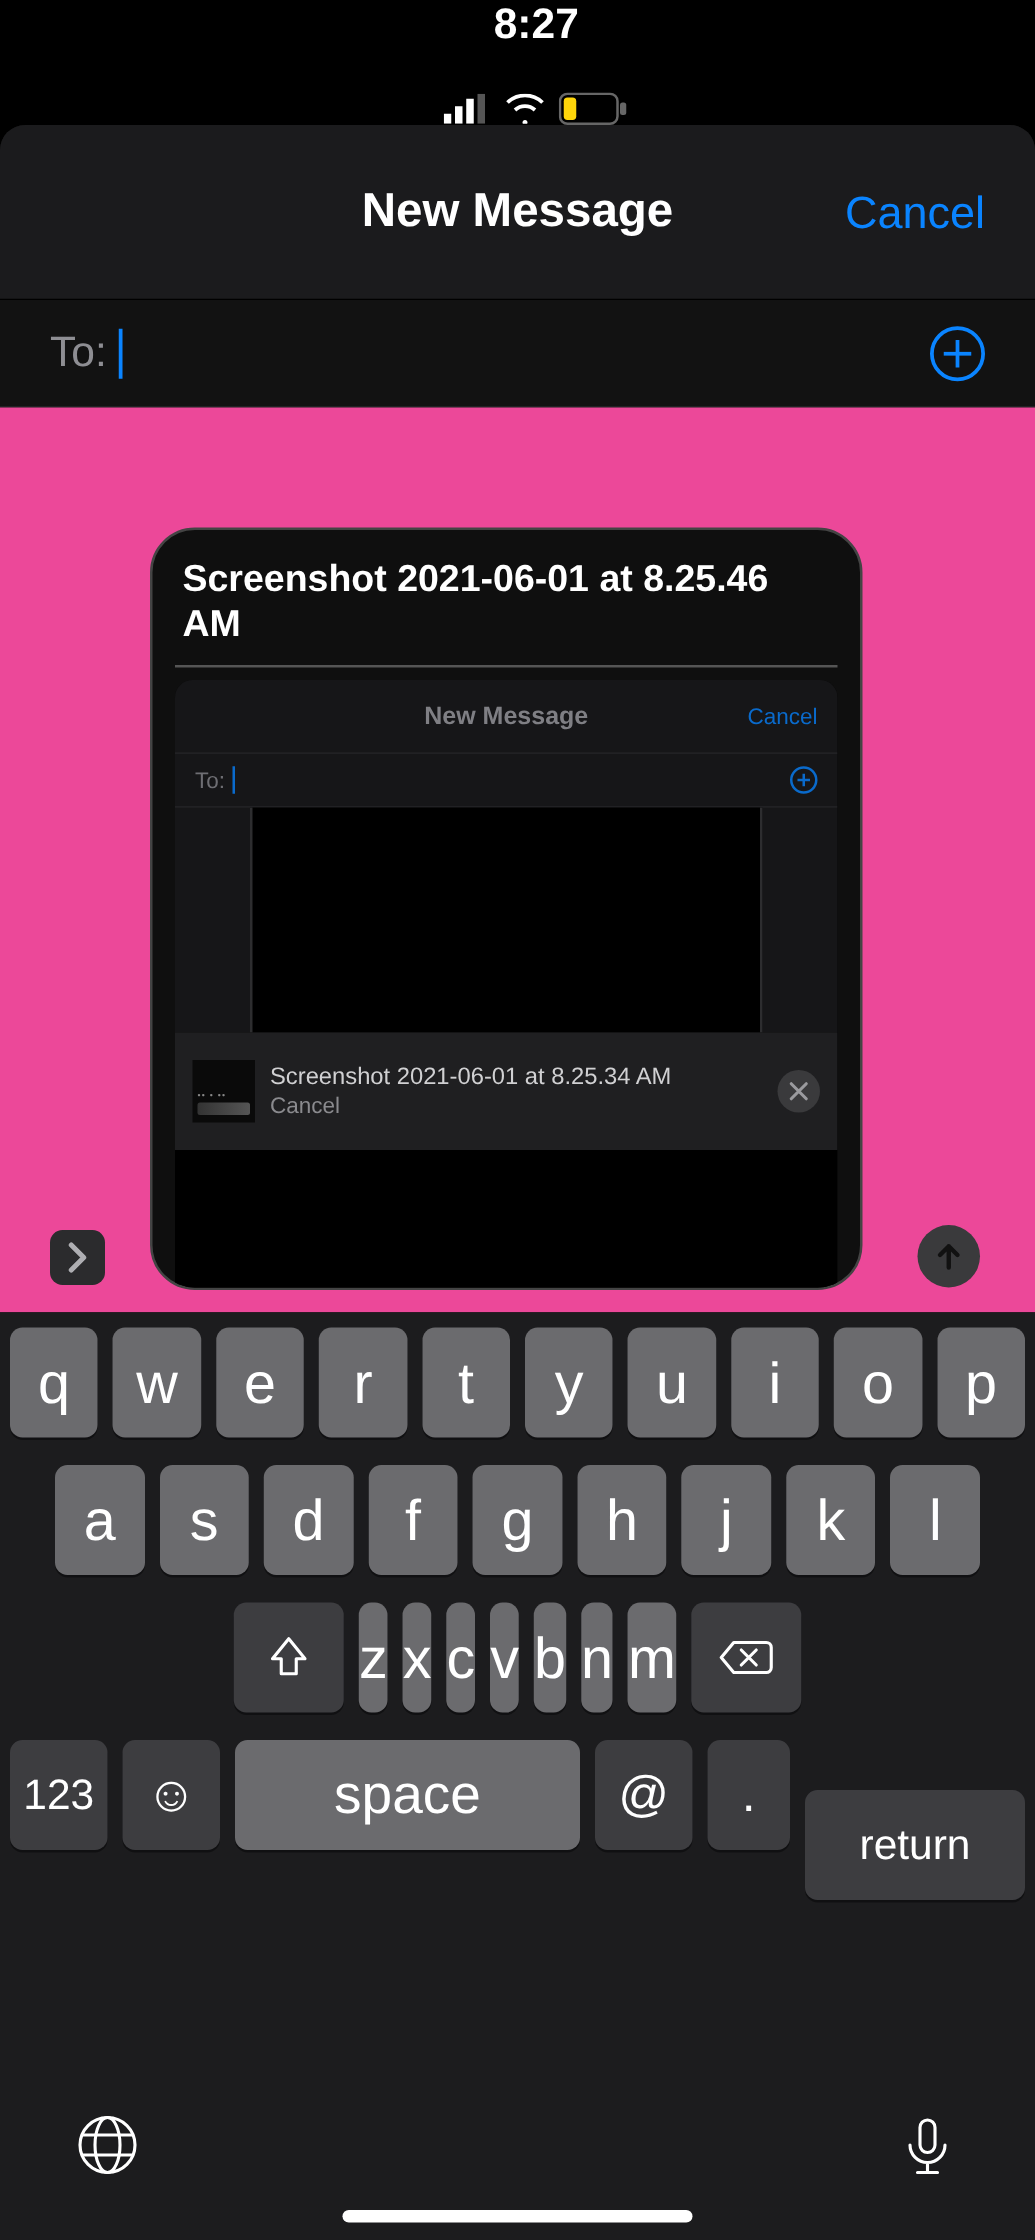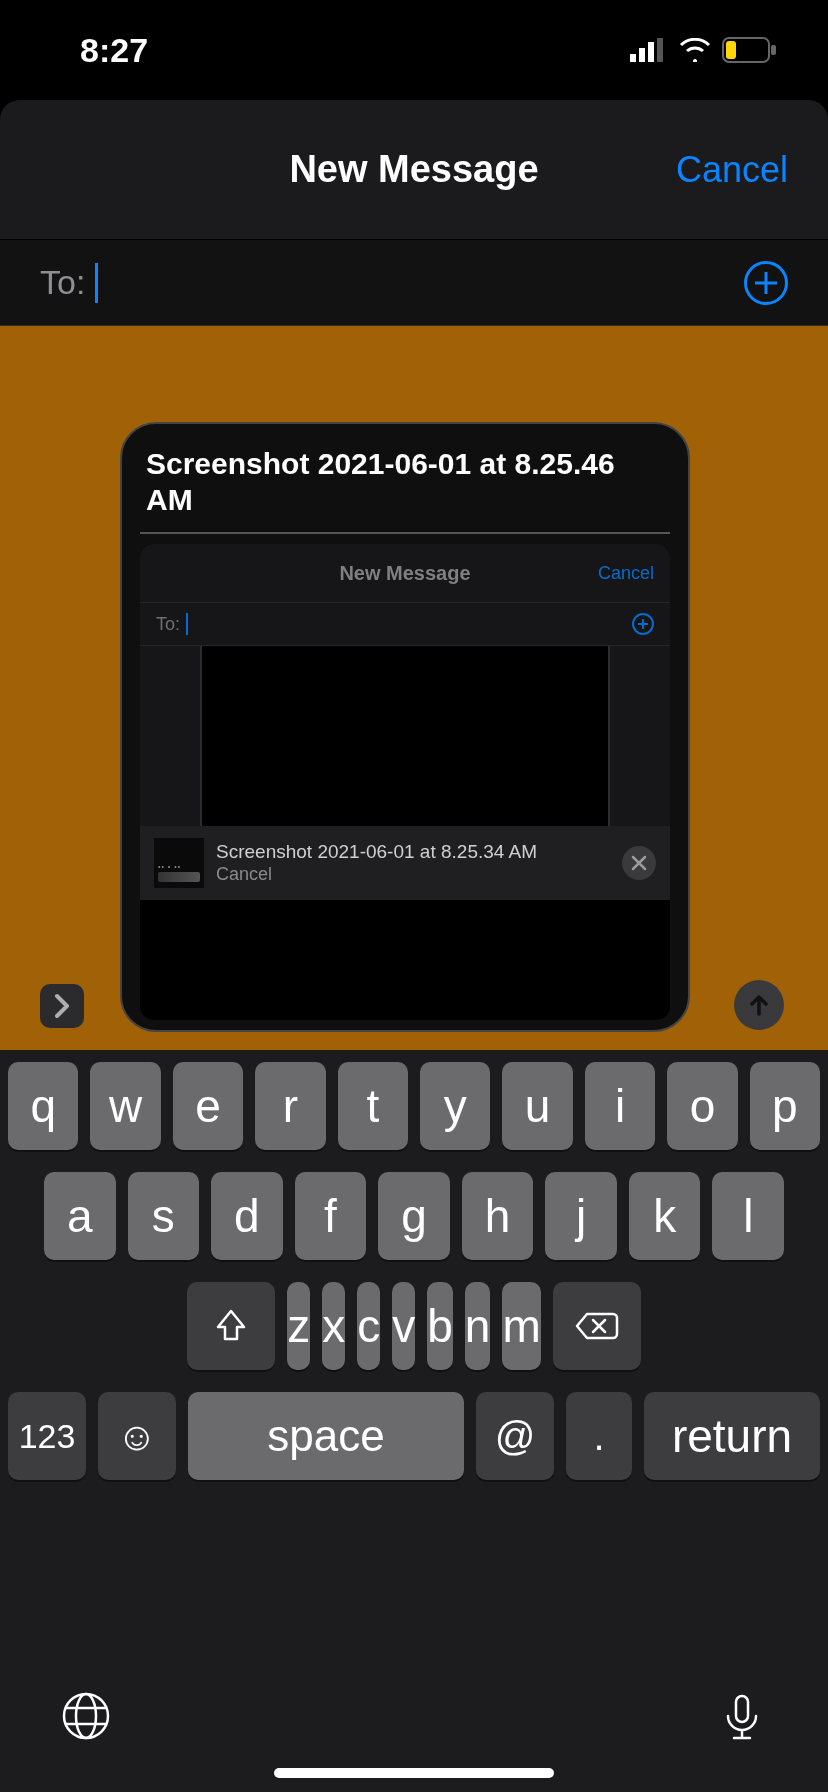--- a/index.html
+++ b/index.html
@@ -1,59 +1,59 @@
 <!DOCTYPE html>
 <html><head>
 <meta charset="utf-8">
 <style>
   * { margin: 0; padding: 0; box-sizing: border-box; font-family: -apple-system, "Helvetica Neue", Helvetica, Arial, sans-serif; }
   html, body { width: 828px; height: 1792px; background: #000; color: #fff; overflow: hidden; }
   .screen { width: 828px; height: 1792px; position: relative; background: #000; }
 
   
-  .status-bar { position: absolute; top: 0; left: 0; right: 0; height: 100px; display: flex; align-items: center; justify-content: space-between; padding: 0 50px 0 80px; }
+  .status-bar { position: absolute; top: 0; left: 0; right: 0; height: 100px; display: flex; align-items: center; justify-content: space-between; padding: 0 50px 0 80px; flex-direction: column; }
   .status-time { font-size: 34px; font-weight: 600; }
   .status-icons { display: flex; align-items: center; gap: 10px; }
 
   
   .sheet { position: absolute; top: 100px; left: 0; right: 0; bottom: 742px; background: #121212; border-top-left-radius: 20px; border-top-right-radius: 20px; overflow: hidden; }
   .sheet-header { height: 140px; background: #1b1b1d; display: flex; align-items: center; justify-content: center; position: relative; border-bottom: 1px solid #000; }
   .sheet-title { font-size: 38px; font-weight: 600; color: #fff; }
   .sheet-cancel { position: absolute; right: 40px; font-size: 36px; color: #0a84ff; font-weight: 400; }
 
   .to-row { height: 86px; display: flex; align-items: center; padding: 0 40px; border-bottom: 1px solid #2a2a2c; background: #121212; }
   .to-label { font-size: 34px; color: #8e8e93; margin-right: 10px; }
   .to-cursor { width: 3px; height: 40px; background: #0a84ff; }
   .to-add { margin-left: auto; width: 44px; height: 44px; border: 3px solid #0a84ff; border-radius: 50%; position: relative; }
   .to-add::before, .to-add::after { content: ""; position: absolute; background: #0a84ff; }
   .to-add::before { left: 50%; top: 8px; bottom: 8px; width: 3px; transform: translateX(-50%); }
   .to-add::after { top: 50%; left: 8px; right: 8px; height: 3px; transform: translateY(-50%); }
 
-  .compose-area { position: absolute; top: 226px; left: 0; right: 0; bottom: 0; background: #a16207; }
+  .compose-area { position: absolute; top: 226px; left: 0; right: 0; bottom: 0; background: #ec4899; }
 
   
   .attachment-bubble { position: absolute; left: 120px; top: 96px; width: 570px; height: 610px; border: 2px solid #444; border-radius: 36px; background: #0f0f0f; overflow: hidden; }
   .att-title { padding: 22px 24px 14px 24px; font-size: 30px; font-weight: 700; color: #fff; line-height: 1.2; }
   .att-divider { height: 2px; background: #555; margin: 0 18px; }
   .att-preview { margin: 10px 18px 0 18px; background: #0a0a0a; border-radius: 14px; overflow: hidden; }
   .inner-sheet { background: #161618; }
   .inner-header { height: 58px; display: flex; align-items: center; justify-content: center; position: relative; }
   .inner-title { font-size: 20px; color: #7f7f84; font-weight: 600; }
   .inner-cancel { position: absolute; right: 16px; font-size: 18px; color: #0a6acb; }
   .inner-to-row { height: 44px; display: flex; align-items: center; padding: 0 16px; border-top: 1px solid #262628; border-bottom: 1px solid #262628; }
   .inner-to-label { font-size: 18px; color: #6e6e73; margin-right: 6px; }
   .inner-to-cursor { width: 2px; height: 22px; background: #0a6acb; }
   .inner-add { margin-left: auto; width: 22px; height: 22px; border: 2px solid #0a6acb; border-radius: 50%; position: relative; }
   .inner-add::before, .inner-add::after { content: ""; position: absolute; background: #0a6acb; }
   .inner-add::before { left: 50%; top: 4px; bottom: 4px; width: 2px; transform: translateX(-50%); }
   .inner-add::after { top: 50%; left: 4px; right: 4px; height: 2px; transform: translateY(-50%); }
   .inner-body { height: 180px; background: #000; border-left: 2px solid #2d2d2f; border-right: 2px solid #2d2d2f; margin: 0 60px; }
   .inner-black { height: 120px; background: #000; }
 
-  .inner-att-strip { background: #1f1f21; padding: 12px 14px; display: flex; align-items: center; gap: 12px; }
+  .inner-att-strip { background: #1f1f21; padding: 22px 14px; display: flex; align-items: center; gap: 12px; }
   .inner-thumb { width: 50px; height: 50px; background: #0a0a0a; position: relative; flex-shrink: 0; }
   .inner-thumb .bar { position: absolute; bottom: 6px; left: 4px; right: 4px; height: 10px; background: linear-gradient(90deg, #333, #555); border-radius: 2px; }
   .inner-thumb .dots { position: absolute; bottom: 18px; left: 4px; font-size: 7px; color: #888; letter-spacing: 1px; }
   .inner-att-text { flex: 1; line-height: 1.2; }
   .inner-att-name { font-size: 19px; color: #d0d0d2; font-weight: 500; }
   .inner-att-type { font-size: 18px; color: #8a8a8e; }
   .inner-att-close { width: 34px; height: 34px; border-radius: 50%; background: #3a3a3c; display: flex; align-items: center; justify-content: center; color: #9a9a9e; font-size: 22px; flex-shrink: 0; }
 
   
   .expand-btn { position: absolute; left: 40px; bottom: 22px; width: 44px; height: 44px; border-radius: 10px; background: #2b2b2d; display: flex; align-items: center; justify-content: center; }
@@ -68,21 +68,21 @@
   .kb-row { display: flex; gap: 12px; margin-bottom: 22px; justify-content: center; }
   .key { background: #6b6b6e; color: #fff; border-radius: 10px; display: flex; align-items: center; justify-content: center; font-size: 46px; height: 88px; box-shadow: 0 2px 0 rgba(0,0,0,0.4); }
   .row1 .key { flex: 1; }
   .row2 { padding: 0 36px; }
   .row2 .key { flex: 1; }
   .key-dark { background: #3d3d40; }
   .key-shift, .key-del { flex: 0 0 88px; font-size: 38px; }
   .key-space { flex: 1; font-size: 44px; }
   .key-at { flex: 0 0 78px; font-size: 40px; }
   .key-dot { flex: 0 0 66px; font-size: 40px; }
-  .key-return { flex: 0 0 176px; font-size: 46px; }
+  .key-return { flex: 0 0 176px; font-size: 34px; margin-top: 40px; }
   .key-123 { flex: 0 0 78px; font-size: 34px; }
   .key-emoji { flex: 0 0 78px; font-size: 40px; }
 
   .kb-footer { position: absolute; bottom: 34px; left: 0; right: 0; height: 80px; display: flex; align-items: center; justify-content: space-between; padding: 0 60px; }
   .globe-icon svg, .mic-icon svg { width: 52px; height: 52px; }
 
   .home-indicator { position: absolute; bottom: 14px; left: 50%; transform: translateX(-50%); width: 280px; height: 10px; border-radius: 6px; background: #fff; }
 
 </style>
 </head>

